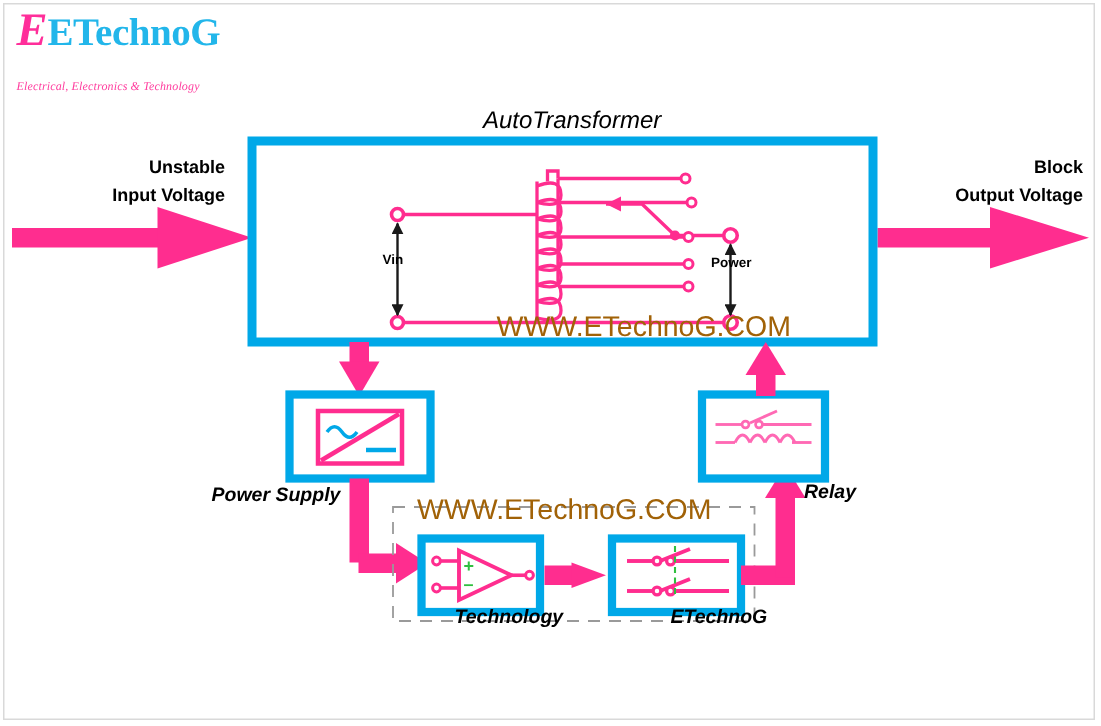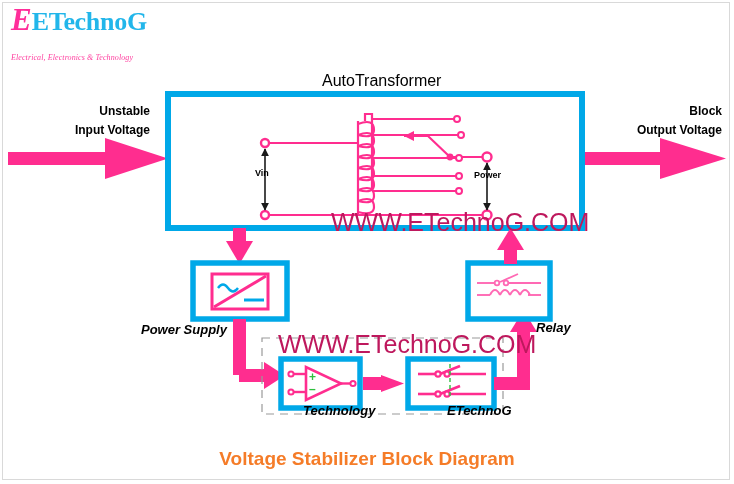--- a/index.html
+++ b/index.html
@@ -80,39 +80,40 @@
     text-align: right;
     line-height: 19px;
   }
   .lbl-block {
     font-size: 13px;
     font-weight: bold;
     font-style: italic;
   }
   .lbl-xfmr {
     font-size: 16px;
+    font-style: italic;
   }
   .lbl-v {
     font-size: 9px;
     font-weight: bold;
   }
   #title {
     position: absolute;
     left: 0;
     top: 448px;
     width: 734px;
     text-align: center;
     font-size: 19px;
     font-weight: bold;
     color: #f57c28;
   }
   .watermark {
     position: absolute;
-    color: #be185d;
-    font-size: 25px;
+    color: #a16207;
+    font-size: 19px;
     white-space: nowrap;
     letter-spacing: 0px;
   }
 </style>
 </head>
 <body>
 
 <div id="page">
 
   <div id="frame"></div>
@@ -304,15 +305,14 @@
   <div class="lbl lbl-block" style="left:303px; top:403px;">Technology</div>
 
   <div class="lbl lbl-block" style="left:447px; top:403px;">ETechnoG</div>
 
   <div class="lbl" style="left:309px; top:370px; font-size:12px; font-weight:bold; color:#2fbf3f;">+</div>
   <div class="lbl" style="left:309px; top:382px; font-size:12px; font-weight:bold; color:#2fbf3f;">–</div>
 
   <div class="watermark" style="left:331px; top:208px;">WWW.ETechnoG.COM</div>
   <div class="watermark" style="left:278px; top:330px;">WWW.ETechnoG.COM</div>
 
-  <div id="title">Voltage Stabilizer Block Diagram</div>
 
 </div>
 
 </body></html>

